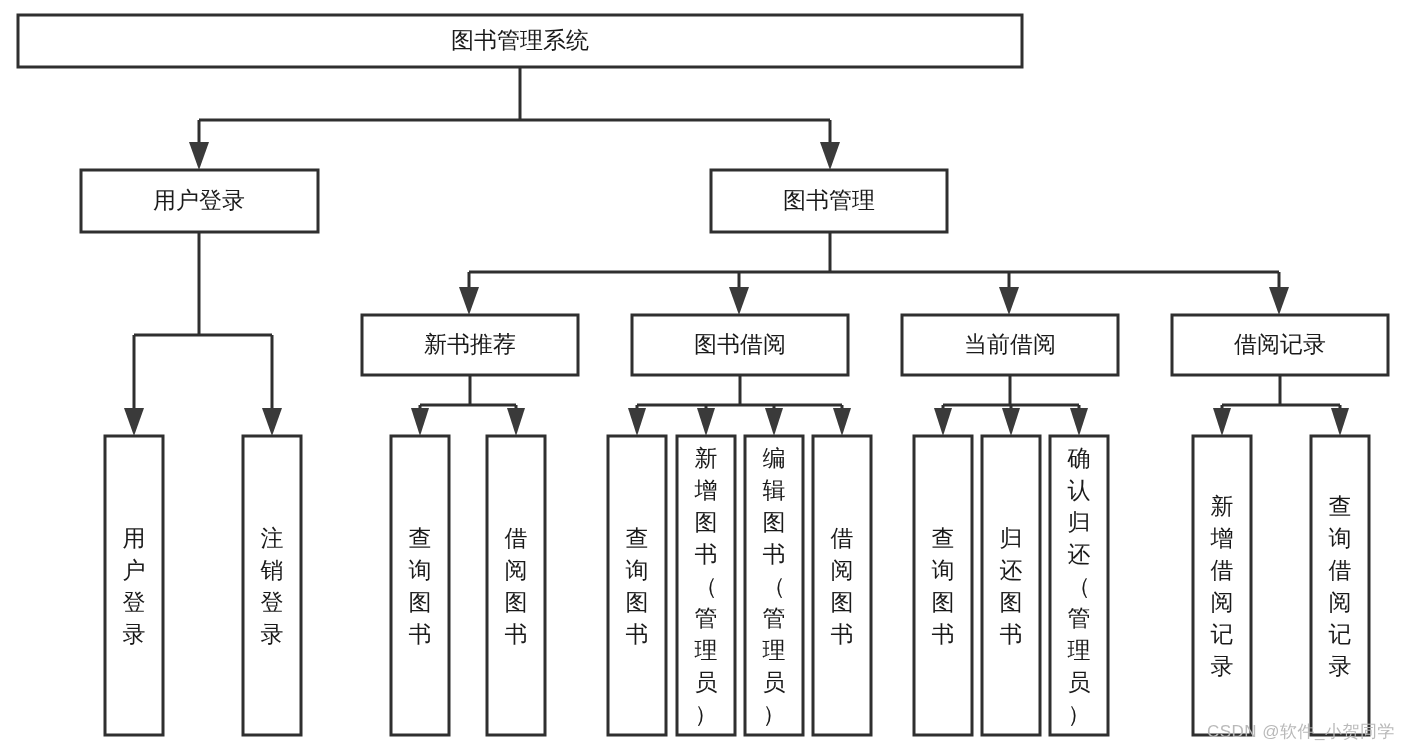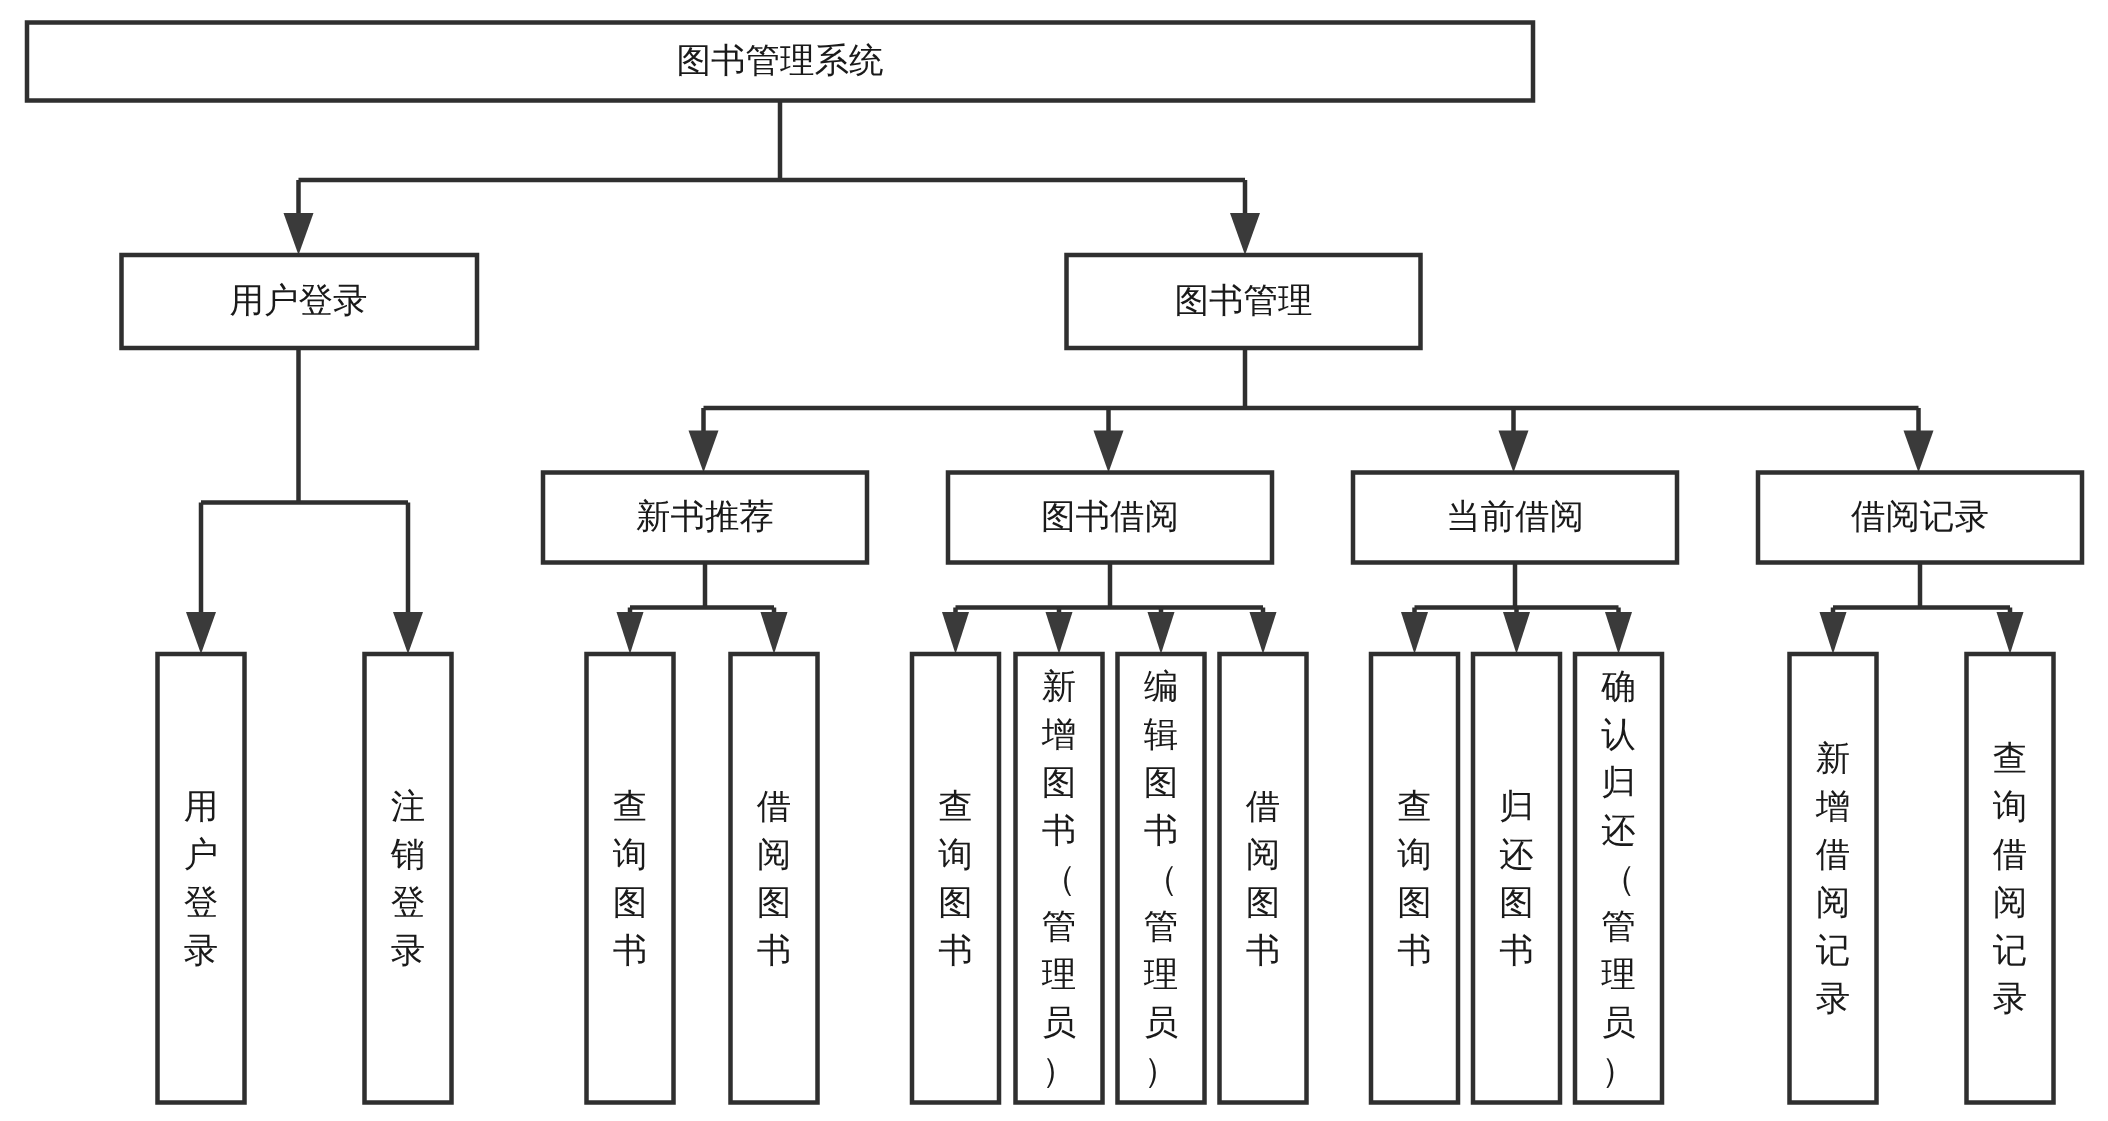--- a/index.html
+++ b/index.html
@@ -225,13 +225,14 @@
         <text class="node-label-vertical" x="842" y="545.5"><tspan x="842">借</tspan><tspan x="842" dy="32">阅</tspan><tspan x="842" dy="32">图</tspan><tspan x="842" dy="32">书</tspan></text>
         <text class="node-label-vertical" x="943" y="545.5"><tspan x="943">查</tspan><tspan x="943" dy="32">询</tspan><tspan x="943" dy="32">图</tspan><tspan x="943" dy="32">书</tspan></text>
         <text class="node-label-vertical" x="1011" y="545.5"><tspan x="1011">归</tspan><tspan x="1011" dy="32">还</tspan><tspan x="1011" dy="32">图</tspan><tspan x="1011" dy="32">书</tspan></text>
         <text class="node-label-vertical" x="1079" y="465.5"><tspan x="1079">确</tspan><tspan x="1079" dy="32">认</tspan><tspan x="1079" dy="32">归</tspan><tspan x="1079" dy="32">还</tspan><tspan x="1079" dy="32">（</tspan><tspan x="1079" dy="32">管</tspan><tspan x="1079" dy="32">理</tspan><tspan x="1079" dy="32">员</tspan><tspan x="1079" dy="32">）</tspan></text>
         <text class="node-label-vertical" x="1222" y="513.5"><tspan x="1222">新</tspan><tspan x="1222" dy="32">增</tspan><tspan x="1222" dy="32">借</tspan><tspan x="1222" dy="32">阅</tspan><tspan x="1222" dy="32">记</tspan><tspan x="1222" dy="32">录</tspan></text>
         <text class="node-label-vertical" x="1340" y="513.5"><tspan x="1340">查</tspan><tspan x="1340" dy="32">询</tspan><tspan x="1340" dy="32">借</tspan><tspan x="1340" dy="32">阅</tspan><tspan x="1340" dy="32">记</tspan><tspan x="1340" dy="32">录</tspan></text>
       </g>
 
   </svg>
 
+  <div class="watermark">CSDN @软件_小贺同学</div>
 </div>
 
 </body></html>

